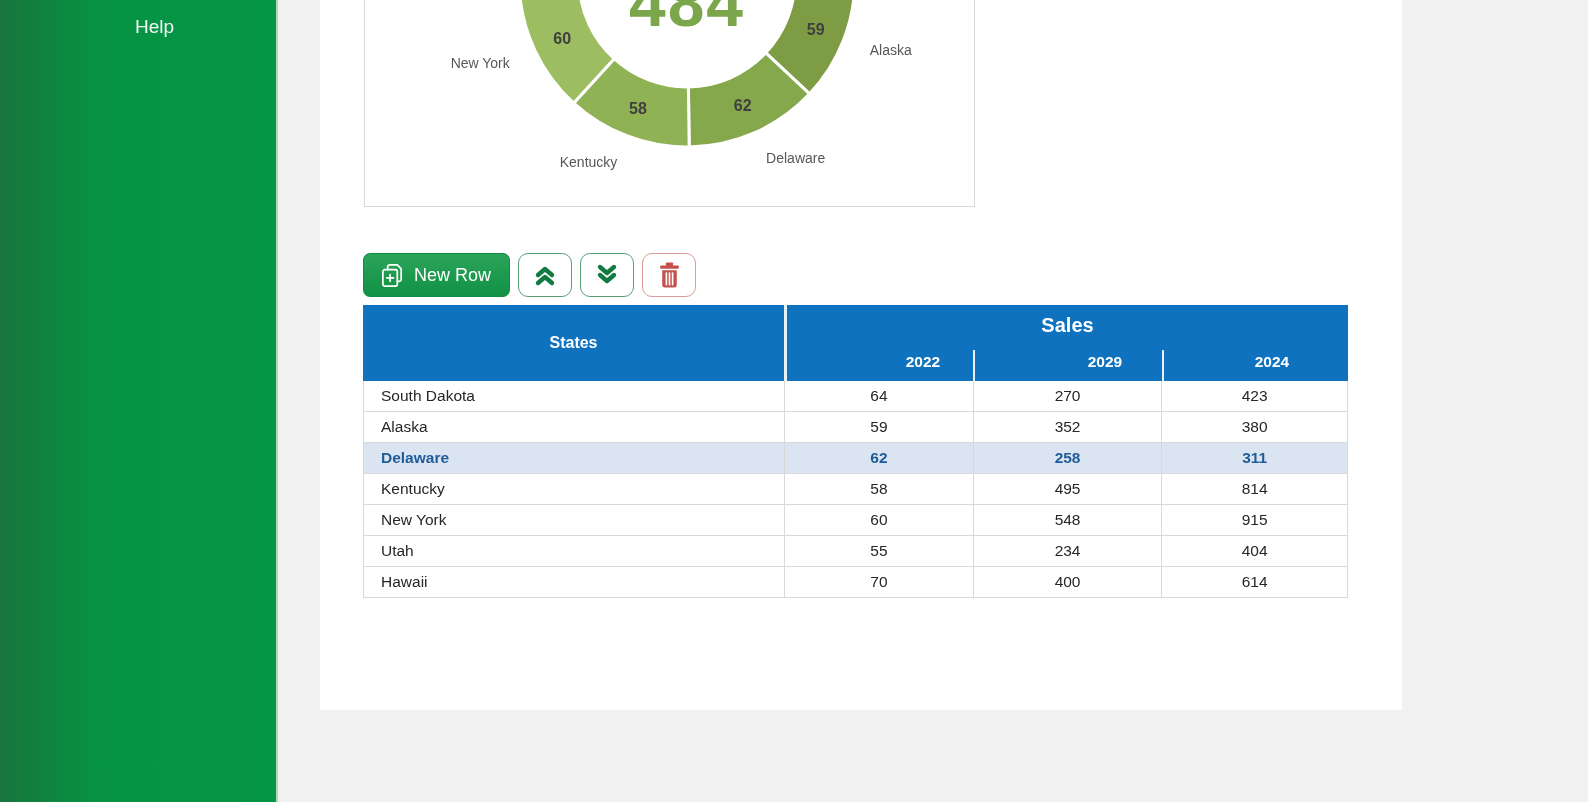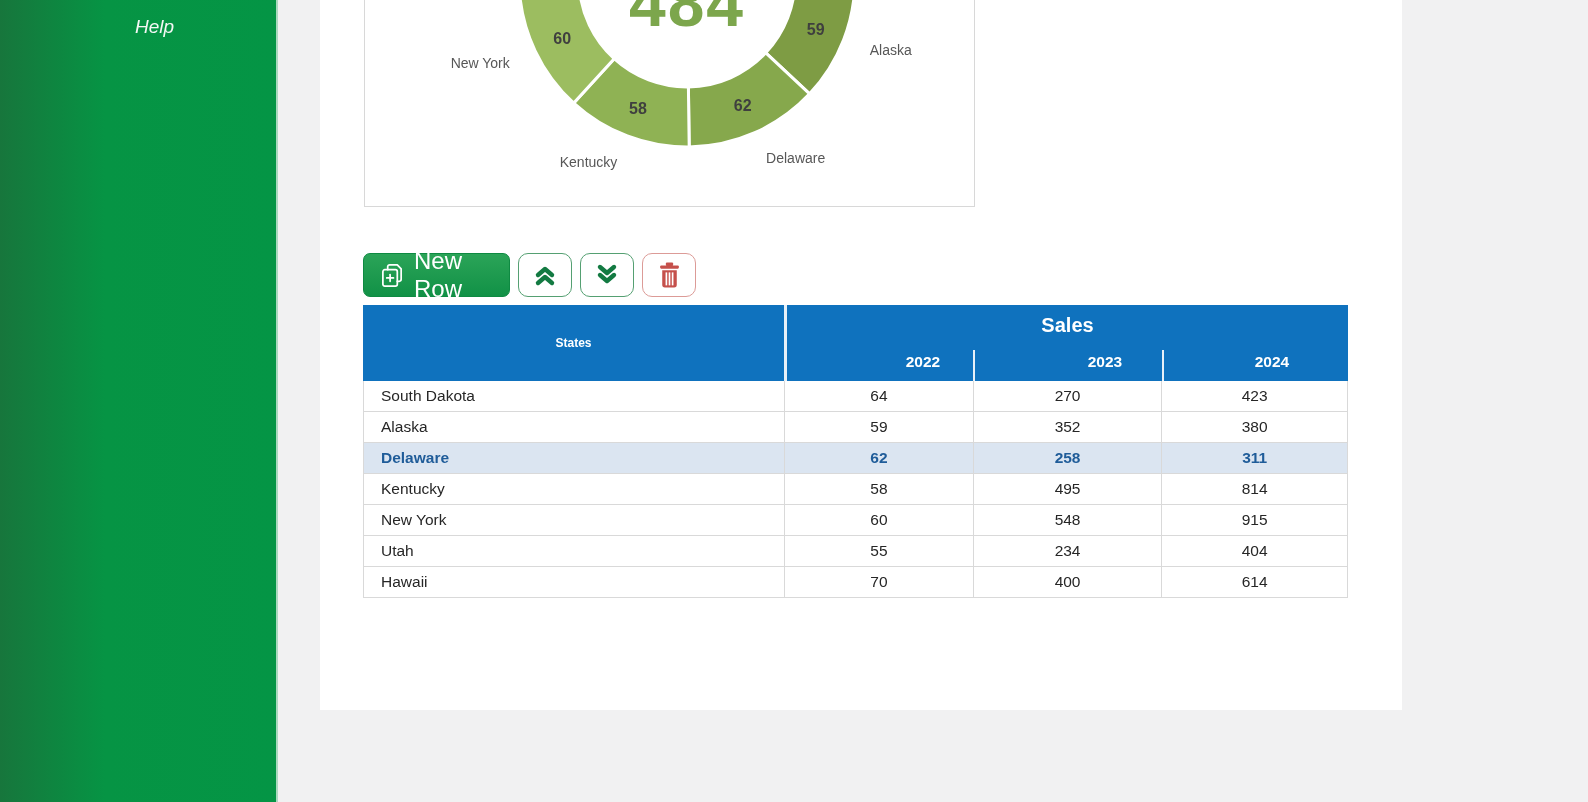--- a/index.html
+++ b/index.html
@@ -4,45 +4,45 @@
 <style>
   * { margin:0; padding:0; box-sizing:border-box; }
   html,body { background:#F1F1F2; }
   body { font-family:"Liberation Sans", sans-serif; }
   #screen { position:relative; width:1588px; height:802px; overflow:hidden; background:#F1F1F2; }
 
   
   .sidebar { position:absolute; left:0; top:0; width:278px; height:802px;
     background:linear-gradient(to right,#17763C 0%,#069444 38%,#049545 100%);
     border-right:2px solid #ABD9BF; }
-  .side-item { position:absolute; left:135px; top:16px; color:#F4F8F5; font-size:19px; cursor:pointer;font-style:italic; }
+  .side-item { position:absolute; left:135px; top:16px; color:#F4F8F5; font-size:19px; cursor:pointer; }
 
   
   .panel { position:absolute; left:320px; top:-260px; width:1082px; height:970px; background:#FFFFFF; }
 
   
   .chart-card { position:absolute; left:44px; top:10px; width:611px; height:457px;
     background:#fff; border:1px solid #D8D8D8; }
   .chart-card svg { display:block; }
 
   
   .toolbar { position:absolute; left:43px; top:513px; display:flex; gap:8px; }
   .btn-newrow { display:flex; align-items:center; gap:9px; width:147px; height:44px; padding-left:16px;
     background:linear-gradient(#2BA458,#119146); border:1px solid #0E8A42; border-radius:7px;
-    color:#fff; font-size:24px; cursor:pointer; }
+    color:#fff; font-size:18px; cursor:pointer; }
   .btn-sq { width:54px; height:44px; background:#fff; border-radius:10px; display:flex;
     align-items:center; justify-content:center; cursor:pointer; }
   .btn-green { border:1.5px solid #55A072; }
   .btn-red { border:1.5px solid #DC9B97; }
 
   
   .table { position:absolute; left:43px; top:565px; width:985px; }
   .thead { position:relative; height:76px; background:#0F72BE; color:#fff; }
   .th-states { position:absolute; left:0; top:0; width:421px; height:76px;
-    display:flex; align-items:center; justify-content:center; font-size:12px; font-weight:bold; }
+    display:flex; align-items:center; justify-content:center; font-size:16px; font-weight:bold; }
   .th-sales { position:absolute; left:424px; top:0; right:0; height:40px;
     display:flex; align-items:center; justify-content:center; font-size:20px; font-weight:bold; }
   .th-years { position:absolute; left:421px; top:38px; right:0; height:38px; display:flex;padding-left:48px; }
   .th-year { width:189px; display:flex; align-items:center; justify-content:center;
     font-size:15.5px; font-weight:bold; }
   .th-year:last-child { width:158px; }
   .vdiv { position:absolute; left:421px; top:0; width:3px; height:76px; background:#E7F0F8; }
   .tick { position:absolute; top:45px; width:2px; height:31px; background:#E7F0F8; }
   .tick.t1 { left:610px; } .tick.t2 { left:799px; }
 
@@ -140,21 +140,21 @@
         </span>
       </div>
     </div>
 
     <div class="table">
       <div class="thead">
         <div class="th-states">States</div>
         <div class="th-sales">Sales</div>
         <div class="th-years">
           <div class="th-year">2022</div>
-          <div class="th-year">2023</div>
+          <div class="th-year">2029</div>
           <div class="th-year">2024</div>
         </div>
         <div class="vdiv"></div>
         <div class="tick t1"></div>
         <div class="tick t2"></div>
       </div>
       <div class="tbody" id="tbody">
           <div class="trow">
             <div class="cell state">South Dakota</div>
             <div class="cell val">64</div>

